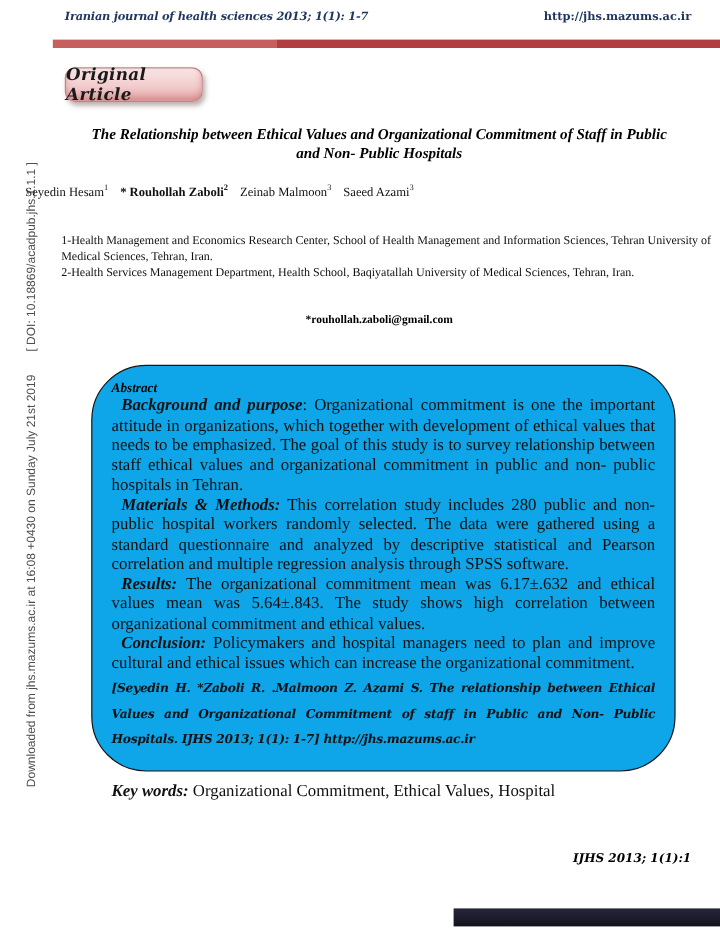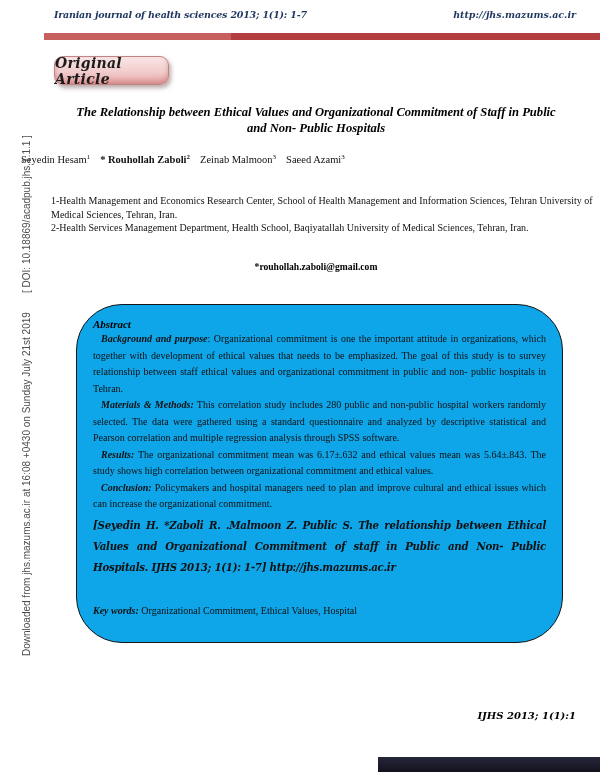--- a/index.html
+++ b/index.html
@@ -3,21 +3,21 @@
 <meta charset="utf-8">
 <style>
   html,body{margin:0;padding:0;}
   body{width:600px;height:776px;background:#fff;font-family:"Liberation Serif",serif;}
   #page{position:relative;width:600px;height:776px;background:#ffffff;overflow:hidden;margin-left:16px;}
 
   
   .hdr-left{position:absolute;left:38px;top:9px;font-family:"DejaVu Serif",serif;
     font-style:italic;font-weight:bold;font-size:9.5px;color:#1e355f;letter-spacing:-0.2px;}
   .hdr-right{position:absolute;right:40px;top:9px;font-family:"DejaVu Serif",serif;
-    font-style:italic;font-weight:bold;font-size:9.5px;color:#1e355f;text-decoration:none;}
+    font-weight:bold;font-size:9.5px;color:#1e355f;text-decoration:none;}
   .red-bar{position:absolute;left:28px;top:33px;width:567px;height:7px;
     background:linear-gradient(90deg,#c75f5f 0%,#c75f5f 33%,#b23e40 33%,#b23e40 100%);}
 
   
   .badge{position:absolute;left:38px;top:56px;width:113px;height:27px;
     border:1px solid #c08484;border-radius:9px;
     background:linear-gradient(#f9e6e6 0%,#f2cccc 55%,#e5a9a9 100%);
     box-shadow:2px 3px 4px rgba(120,90,90,.5), inset 0 -3px 5px rgba(200,110,110,.55);
     display:flex;align-items:center;justify-content:center;}
   .badge span{font-family:"DejaVu Serif",serif;font-style:italic;font-weight:bold;
@@ -35,21 +35,21 @@
     line-height:13.5px;color:#101010;}
   .email{position:absolute;left:0;top:261px;width:600px;text-align:center;
     font-weight:bold;font-size:9.6px;color:#000;}
   .email a{color:#000;text-decoration:none;}
 
   
   .abs-box{position:absolute;left:60px;top:304px;width:487px;height:339px;
     box-sizing:border-box;background:#0ea5e9;border:1.5px solid #161616;
     border-radius:46px;padding:13px 16px 10px 16px;}
   .abs-h{font-weight:bold;font-style:italic;font-size:11px;color:#000;margin:0 0 1px 0;}
-  .abs-box p{margin:0;font-size:10px;line-height:16.5px;text-align:justify;
+  .abs-box p{margin:0;font-size:14px;line-height:16.5px;text-align:justify;
     text-indent:8px;color:#101010;}
   .abs-box p .lead{font-weight:bold;font-style:italic;}
   .citation{margin-top:2px !important;font-weight:bold;font-style:italic;
     font-size:10.2px !important;line-height:21px !important;color:#340a0e;
     letter-spacing:-0.25px;text-indent:0 !important;
     font-family:"DejaVu Serif",serif;}
   .keywords{margin-top:25px !important;text-indent:0 !important;}
 
   
   .footer-ref{position:absolute;right:40px;top:710px;font-family:"DejaVu Serif",serif;
@@ -99,21 +99,21 @@
     <div class="abs-h">Abstract</div>
 
     <p><span class="lead">Background and purpose</span><span>: Organizational commitment is one the important attitude in organizations, which together with development of ethical values that needs to be emphasized. The goal of this study is to survey relationship between staff ethical values and organizational commitment in public and non- public hospitals in Tehran.</span></p>
 
     <p><span class="lead">Materials &amp; Methods:</span><span> This correlation study includes 280 public and non-public hospital workers randomly selected. The data were gathered using a standard questionnaire and analyzed by descriptive statistical and Pearson correlation and multiple regression analysis through SPSS software.</span></p>
 
     <p><span class="lead">Results:</span><span> The organizational commitment mean was 6.17±.632 and ethical values mean was 5.64±.843. The study shows high correlation between organizational commitment and ethical values.</span></p>
 
     <p><span class="lead">Conclusion:</span><span> Policymakers and hospital managers need to plan and improve cultural and ethical issues which can increase the organizational commitment.</span></p>
 
-    <p class="citation"><span>[Seyedin H. *Zaboli R. .Malmoon Z. Public S. </span><span>The relationship between Ethical Values and Organizational Commitment of staff in Public and Non- Public Hospitals.  IJHS 2013; 1(1): 1-7]  http://jhs.mazums.ac.ir</span></p>
+    <p class="citation"><span>[Seyedin H. *Zaboli R. .Malmoon Z. Azami S. </span><span>The relationship between Ethical Values and Organizational Commitment of staff in Public and Non- Public Hospitals.  IJHS 2013; 1(1): 1-7]  http://jhs.mazums.ac.ir</span></p>
 
     <p class="keywords"><span class="lead">Key words:</span><span> Organizational Commitment, Ethical Values, Hospital</span></p>
   </div>
 
   <div class="footer-ref">IJHS 2013; 1(1):1</div>
   <div class="dark-bar"></div>
 
   <div class="vtext v-doi">[ DOI: 10.18869/acadpub.jhs.1.1.1 ]</div>
   <div class="vtext v-dl">Downloaded from jhs.mazums.ac.ir at 16:08 +0430 on Sunday July 21st 2019</div>
 

